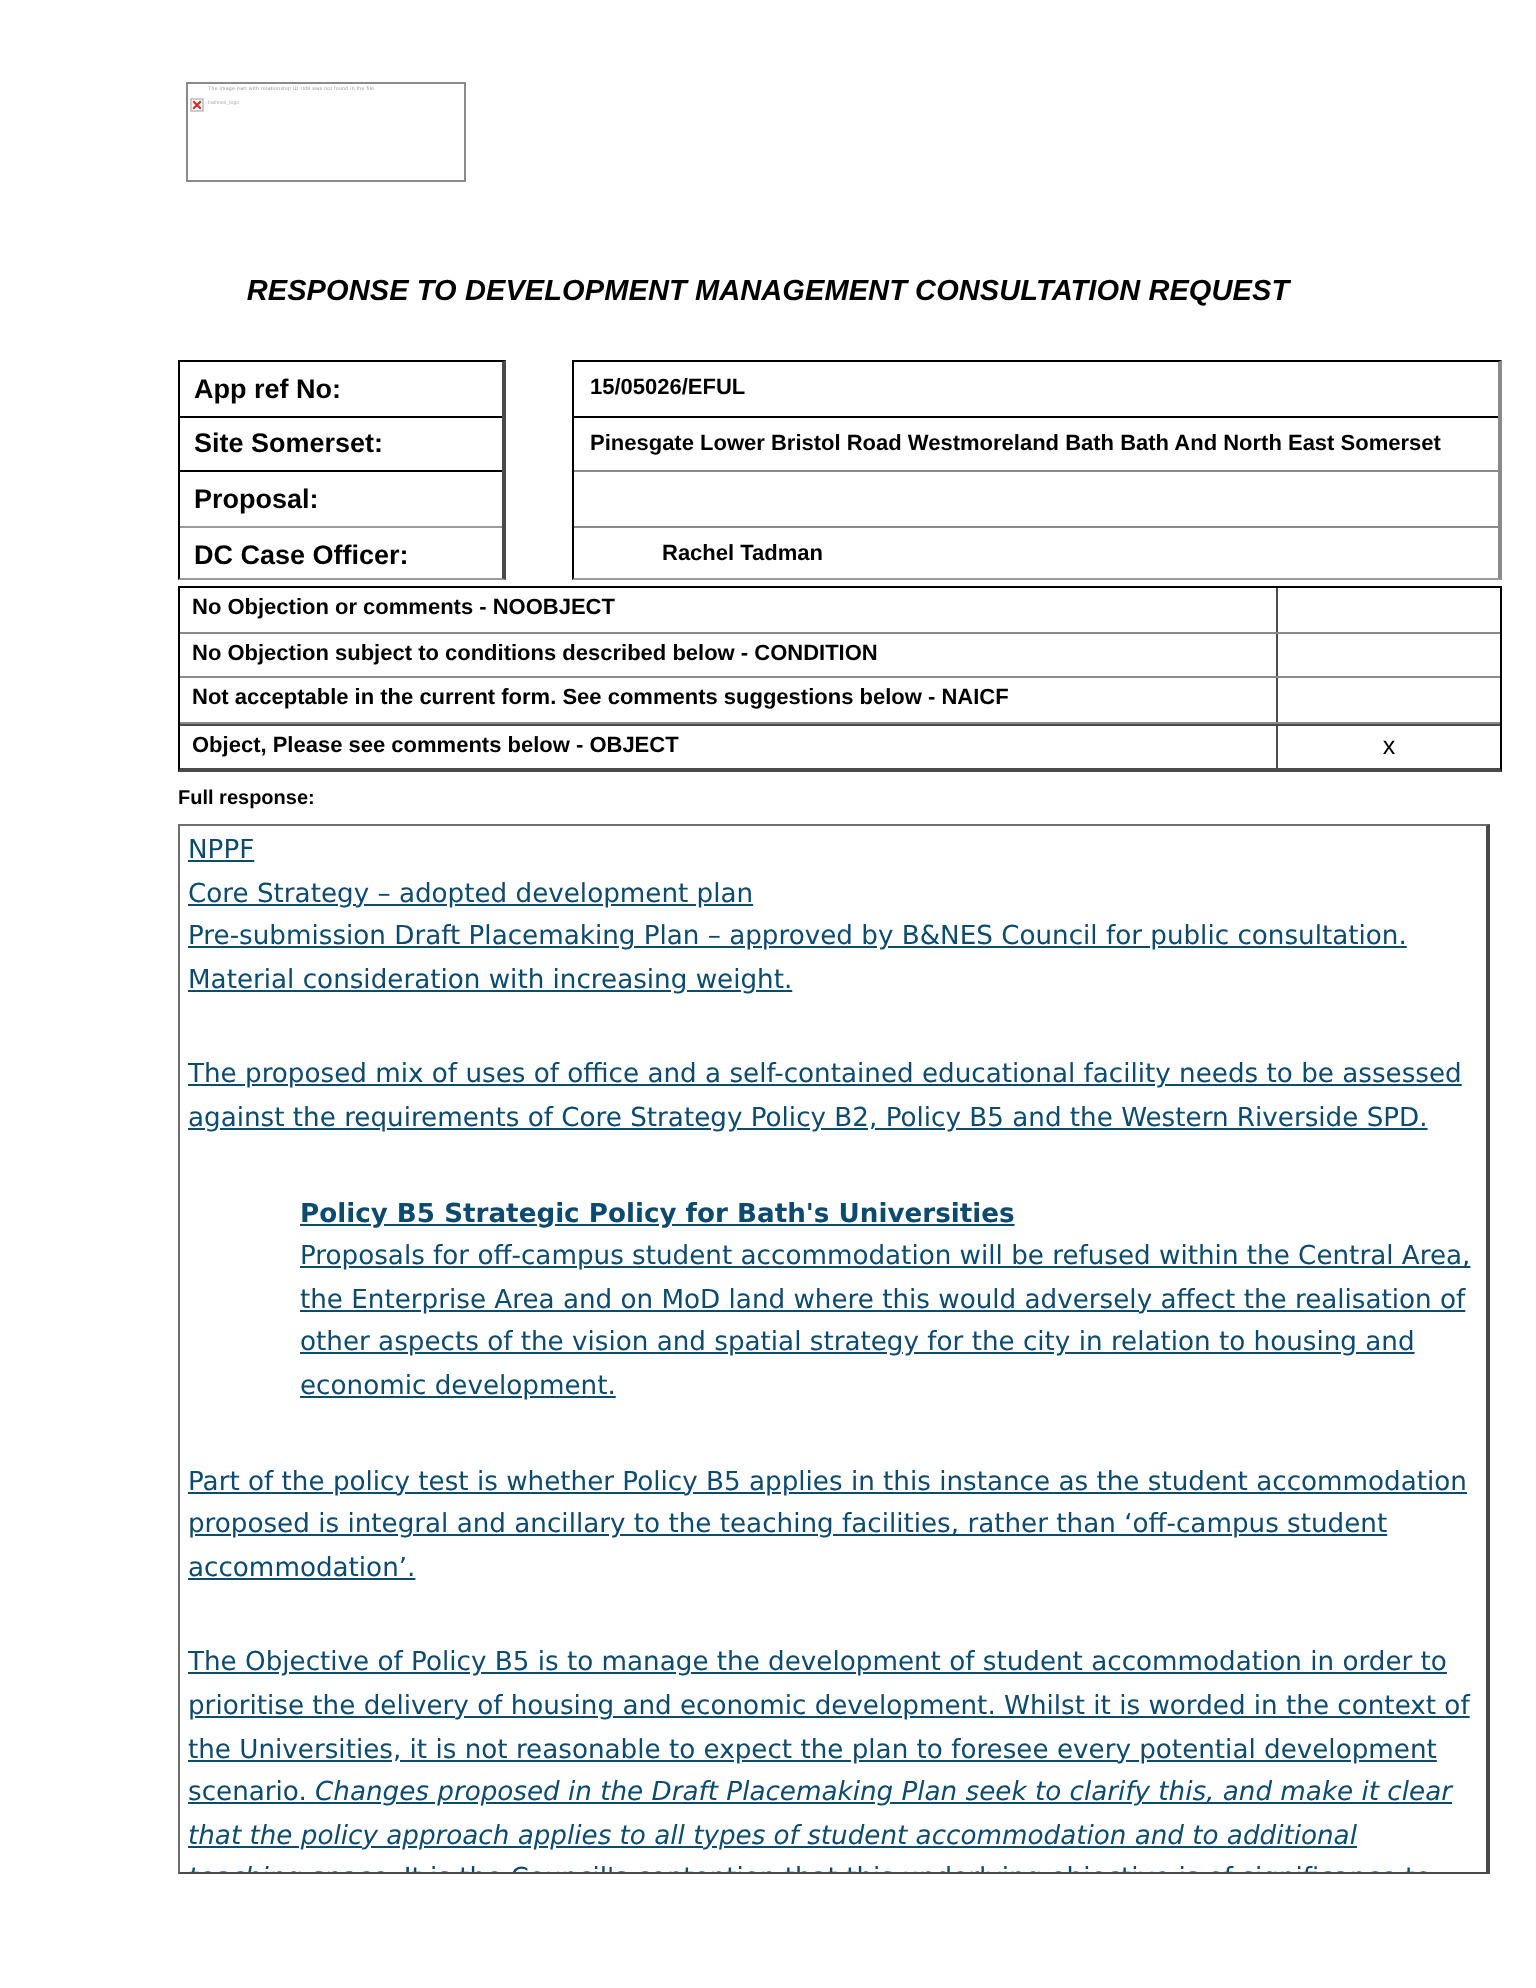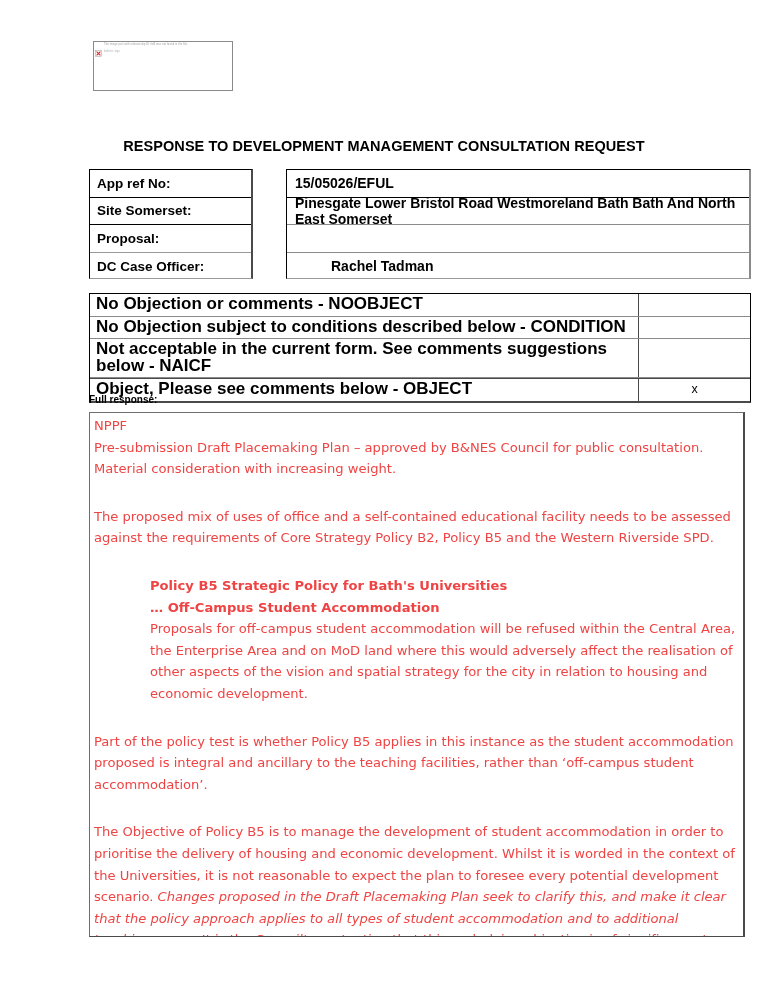--- a/index.html
+++ b/index.html
@@ -83,27 +83,28 @@
   }
   .doc-title-2 {
     position: absolute;
     left: 0;
     top: 138px;
     width: 768px;
     text-align: center;
     font-weight: bold;
     font-size: 14.5px;
     letter-spacing: 0.05px;
+    font-style: italic;
   }
 
   
   .tbl1 {
     position: absolute;
     left: 89px;
-    top: 169px;
+    top: 180px;
     width: 562px;
     height: 110px;
   }
   .tbl1-left {
     position: absolute;
     left: 0;
     top: 0;
     width: 164px;
     height: 110px;
     border: 1px solid #000;
@@ -136,21 +137,21 @@
   .r1-row:last-child { border-bottom: none; }
 
   .r2-row {
     height: 27.5px;
     box-sizing: border-box;
     border-bottom: 1px solid #000;
     display: flex;
     align-items: center;
     padding-left: 8px;
     font-weight: bold;
-    font-size: 14px;
+    font-size: 11px;
   }
   .r2-row:nth-child(2) { border-bottom-color:#8a8a8a; }
   .r2-row:nth-child(3) { border-bottom-color:#8a8a8a; }
   .r2-row:last-child { border-bottom: none; margin-left: 36px; }
 
   
   .tbl2 {
     position: absolute;
     left: 89px;
     top: 293px;
@@ -163,21 +164,21 @@
     display: flex;
     border-bottom: 1px solid #8a8a8a;
     box-sizing: border-box;
   }
   .opt-row:last-child { border-bottom: none; }
   .opt-row.thick-top { border-top: 1px solid #4a4a4a; }
   .opt-label {
     flex: 1 1 auto;
     padding: 2px 6px 3px 6px;
     font-weight: bold;
-    font-size: 17px;
+    font-size: 11px;
     line-height: 16.5px;
     border-right: 1px solid #4a4a4a;
     box-sizing: border-box;
   }
   .opt-mark {
     flex: 0 0 111px;
     text-align: center;
     font-size: 12.5px;
     line-height: 16.5px;
     padding: 2px 0 3px 0;
@@ -200,21 +201,22 @@
     height: 525px;
     border: 1px solid #6e6e6e;
     border-right: 2px solid #4a4a4a;
     border-bottom: 1px solid #4a4a4a;
     box-sizing: border-box;
     overflow: hidden;
     padding: 2px 7px 0 4px;
     font-family: "DejaVu Sans", sans-serif;
     font-size: 13.1px;
     line-height: 21.6px;
-    color: #ef4444;
+    color: #0c4a6e;
+    text-decoration: underline;
   }
   .resp-box p {
     margin: 0 0 0 0;
   }
   .resp-box p.gap { margin-top: 26px; }
   .indent {
     margin-left: 56px !important;
   }
   .bold { font-weight: bold; }
   .ital { font-style: italic; }
@@ -270,22 +272,22 @@
     <div class="opt-row thick-top">
       <div class="opt-label">Object, Please see comments below - OBJECT</div>
       <div class="opt-mark">x</div>
     </div>
   </div>
 
   <div class="full-resp-label">Full response:</div>
 
   <div class="resp-box">
     <p>NPPF</p>
+    <p>Core Strategy – adopted development plan</p>
     <p>Pre-submission Draft Placemaking Plan – approved by B&amp;NES Council for public consultation.  Material consideration with increasing weight.</p>
     <p class="gap">The proposed mix of uses of office and a self-contained educational facility needs to be assessed against the requirements of Core Strategy Policy B2, Policy B5 and the Western Riverside SPD.</p>
     <p class="gap indent bold">Policy B5 Strategic Policy for Bath's Universities</p>
-    <p class="indent bold">… Off-Campus Student Accommodation</p>
     <p class="indent">Proposals for off-campus student accommodation will be refused within the Central Area, the Enterprise Area and on MoD land where this would adversely affect the realisation of other aspects of the vision and spatial strategy for the city in relation to housing and economic development.</p>
     <p class="gap">Part of the policy test is whether Policy B5 applies in this instance as the student accommodation proposed is integral and ancillary to the teaching facilities, rather than ‘off-campus student accommodation’.</p>
     <p class="gap"><span>The Objective of Policy B5 is to manage the development of student accommodation in order to prioritise the delivery of housing and economic development.  Whilst it is worded in the context of the Universities, it is not reasonable to expect the plan to foresee every potential development scenario.  </span><span class="ital">Changes proposed in the Draft Placemaking Plan seek to clarify this, and make it clear that the policy approach applies to all types of student accommodation and to additional teaching space.</span><span>  It is the Council's contention that this underlying objective is of significance to the determination of this application.  This contention is demonstrably supported by the Inspectors Report into the Core Strategy.  The relevant extract from para 64 is reproduced below:</span></p>
   </div>
 
 </div>
 
 </body></html>

